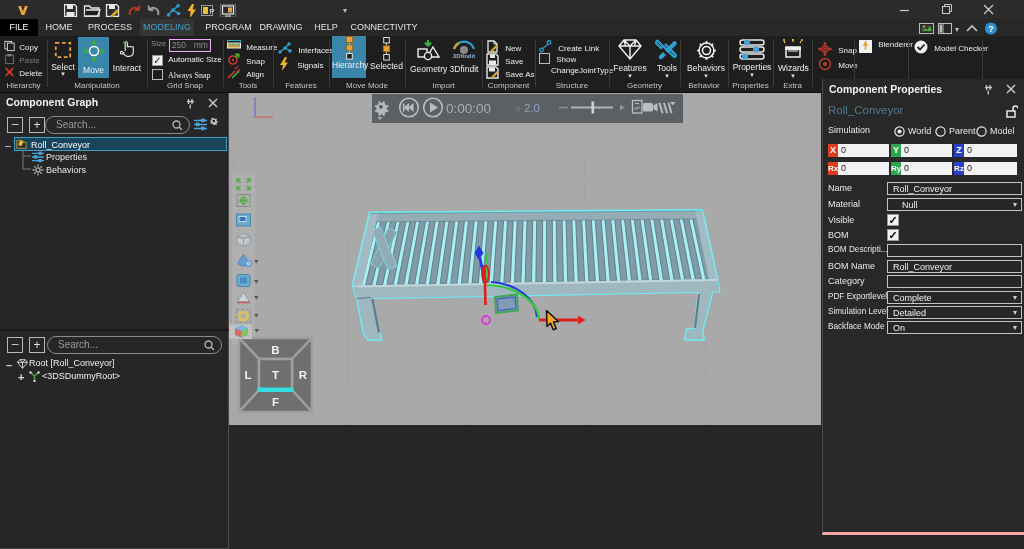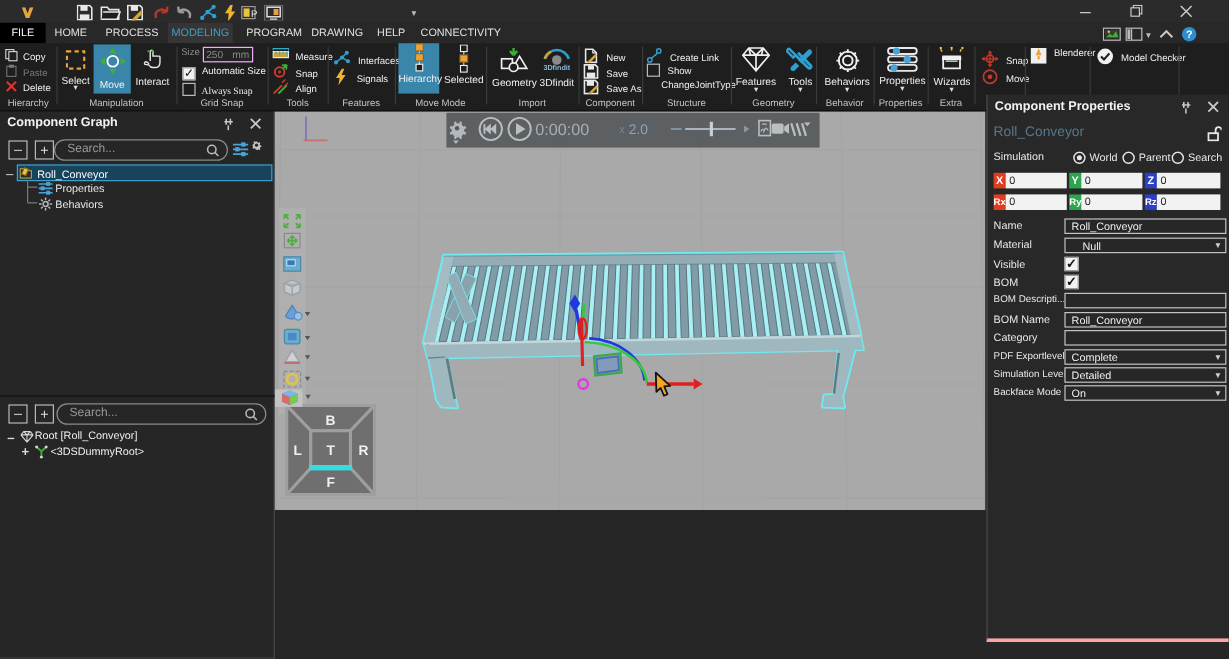--- a/index.html
+++ b/index.html
@@ -491,21 +491,21 @@
         <circle cx="5.5" cy="5.5" r="2.1" fill="#e8e8e8"></circle>
       </svg>
     <div class="abs" style="left:85px;top:47px;font-size:9px;color:#e8e8e8;">World</div>
     <svg class="abs" style="left:112px;top:47px;" width="11" height="11" viewBox="0 0 11 11">
         <circle cx="5.5" cy="5.5" r="4.6" fill="none" stroke="#e8e8e8" stroke-width="1.2"></circle>
       </svg>
     <div class="abs" style="left:126px;top:47px;font-size:9px;color:#e8e8e8;">Parent</div>
     <svg class="abs" style="left:153px;top:47px;" width="11" height="11" viewBox="0 0 11 11">
         <circle cx="5.5" cy="5.5" r="4.6" fill="none" stroke="#e8e8e8" stroke-width="1.2"></circle>
       </svg>
-    <div class="abs" style="left:167px;top:47px;font-size:9px;color:#e8e8e8;">Search</div>
+    <div class="abs" style="left:167px;top:47px;font-size:9px;color:#e8e8e8;">Model</div>
     <div class="abs" style="left:5px;top:65px;width:10px;height:13px;background:#e03c1f;color:#fff;font-size:9px;font-weight:bold;text-align:center;line-height:13px;">X</div>
     <div class="abs" style="left:15px;top:65px;width:51px;height:13px;background:#f2f2f2;color:#222;font-size:9px;line-height:13px;padding-left:3px;">0</div>
     <div class="abs" style="left:68px;top:65px;width:10px;height:13px;background:#2da44e;color:#fff;font-size:9px;font-weight:bold;text-align:center;line-height:13px;">Y</div>
     <div class="abs" style="left:78px;top:65px;width:51px;height:13px;background:#f2f2f2;color:#222;font-size:9px;line-height:13px;padding-left:3px;">0</div>
     <div class="abs" style="left:131px;top:65px;width:10px;height:13px;background:#2b3fc8;color:#fff;font-size:9px;font-weight:bold;text-align:center;line-height:13px;">Z</div>
     <div class="abs" style="left:141px;top:65px;width:53px;height:13px;background:#f2f2f2;color:#222;font-size:9px;line-height:13px;padding-left:3px;">0</div>
     <div class="abs" style="left:5px;top:83px;width:10px;height:13px;background:#e03c1f;color:#fff;font-size:8px;font-weight:bold;text-align:center;line-height:13px;">Rx</div>
     <div class="abs" style="left:15px;top:83px;width:51px;height:13px;background:#f2f2f2;color:#222;font-size:9px;line-height:13px;padding-left:3px;">0</div>
     <div class="abs" style="left:68px;top:83px;width:10px;height:13px;background:#2da44e;color:#fff;font-size:8px;font-weight:bold;text-align:center;line-height:13px;">Ry</div>
     <div class="abs" style="left:78px;top:83px;width:51px;height:13px;background:#f2f2f2;color:#222;font-size:9px;line-height:13px;padding-left:3px;">0</div>

